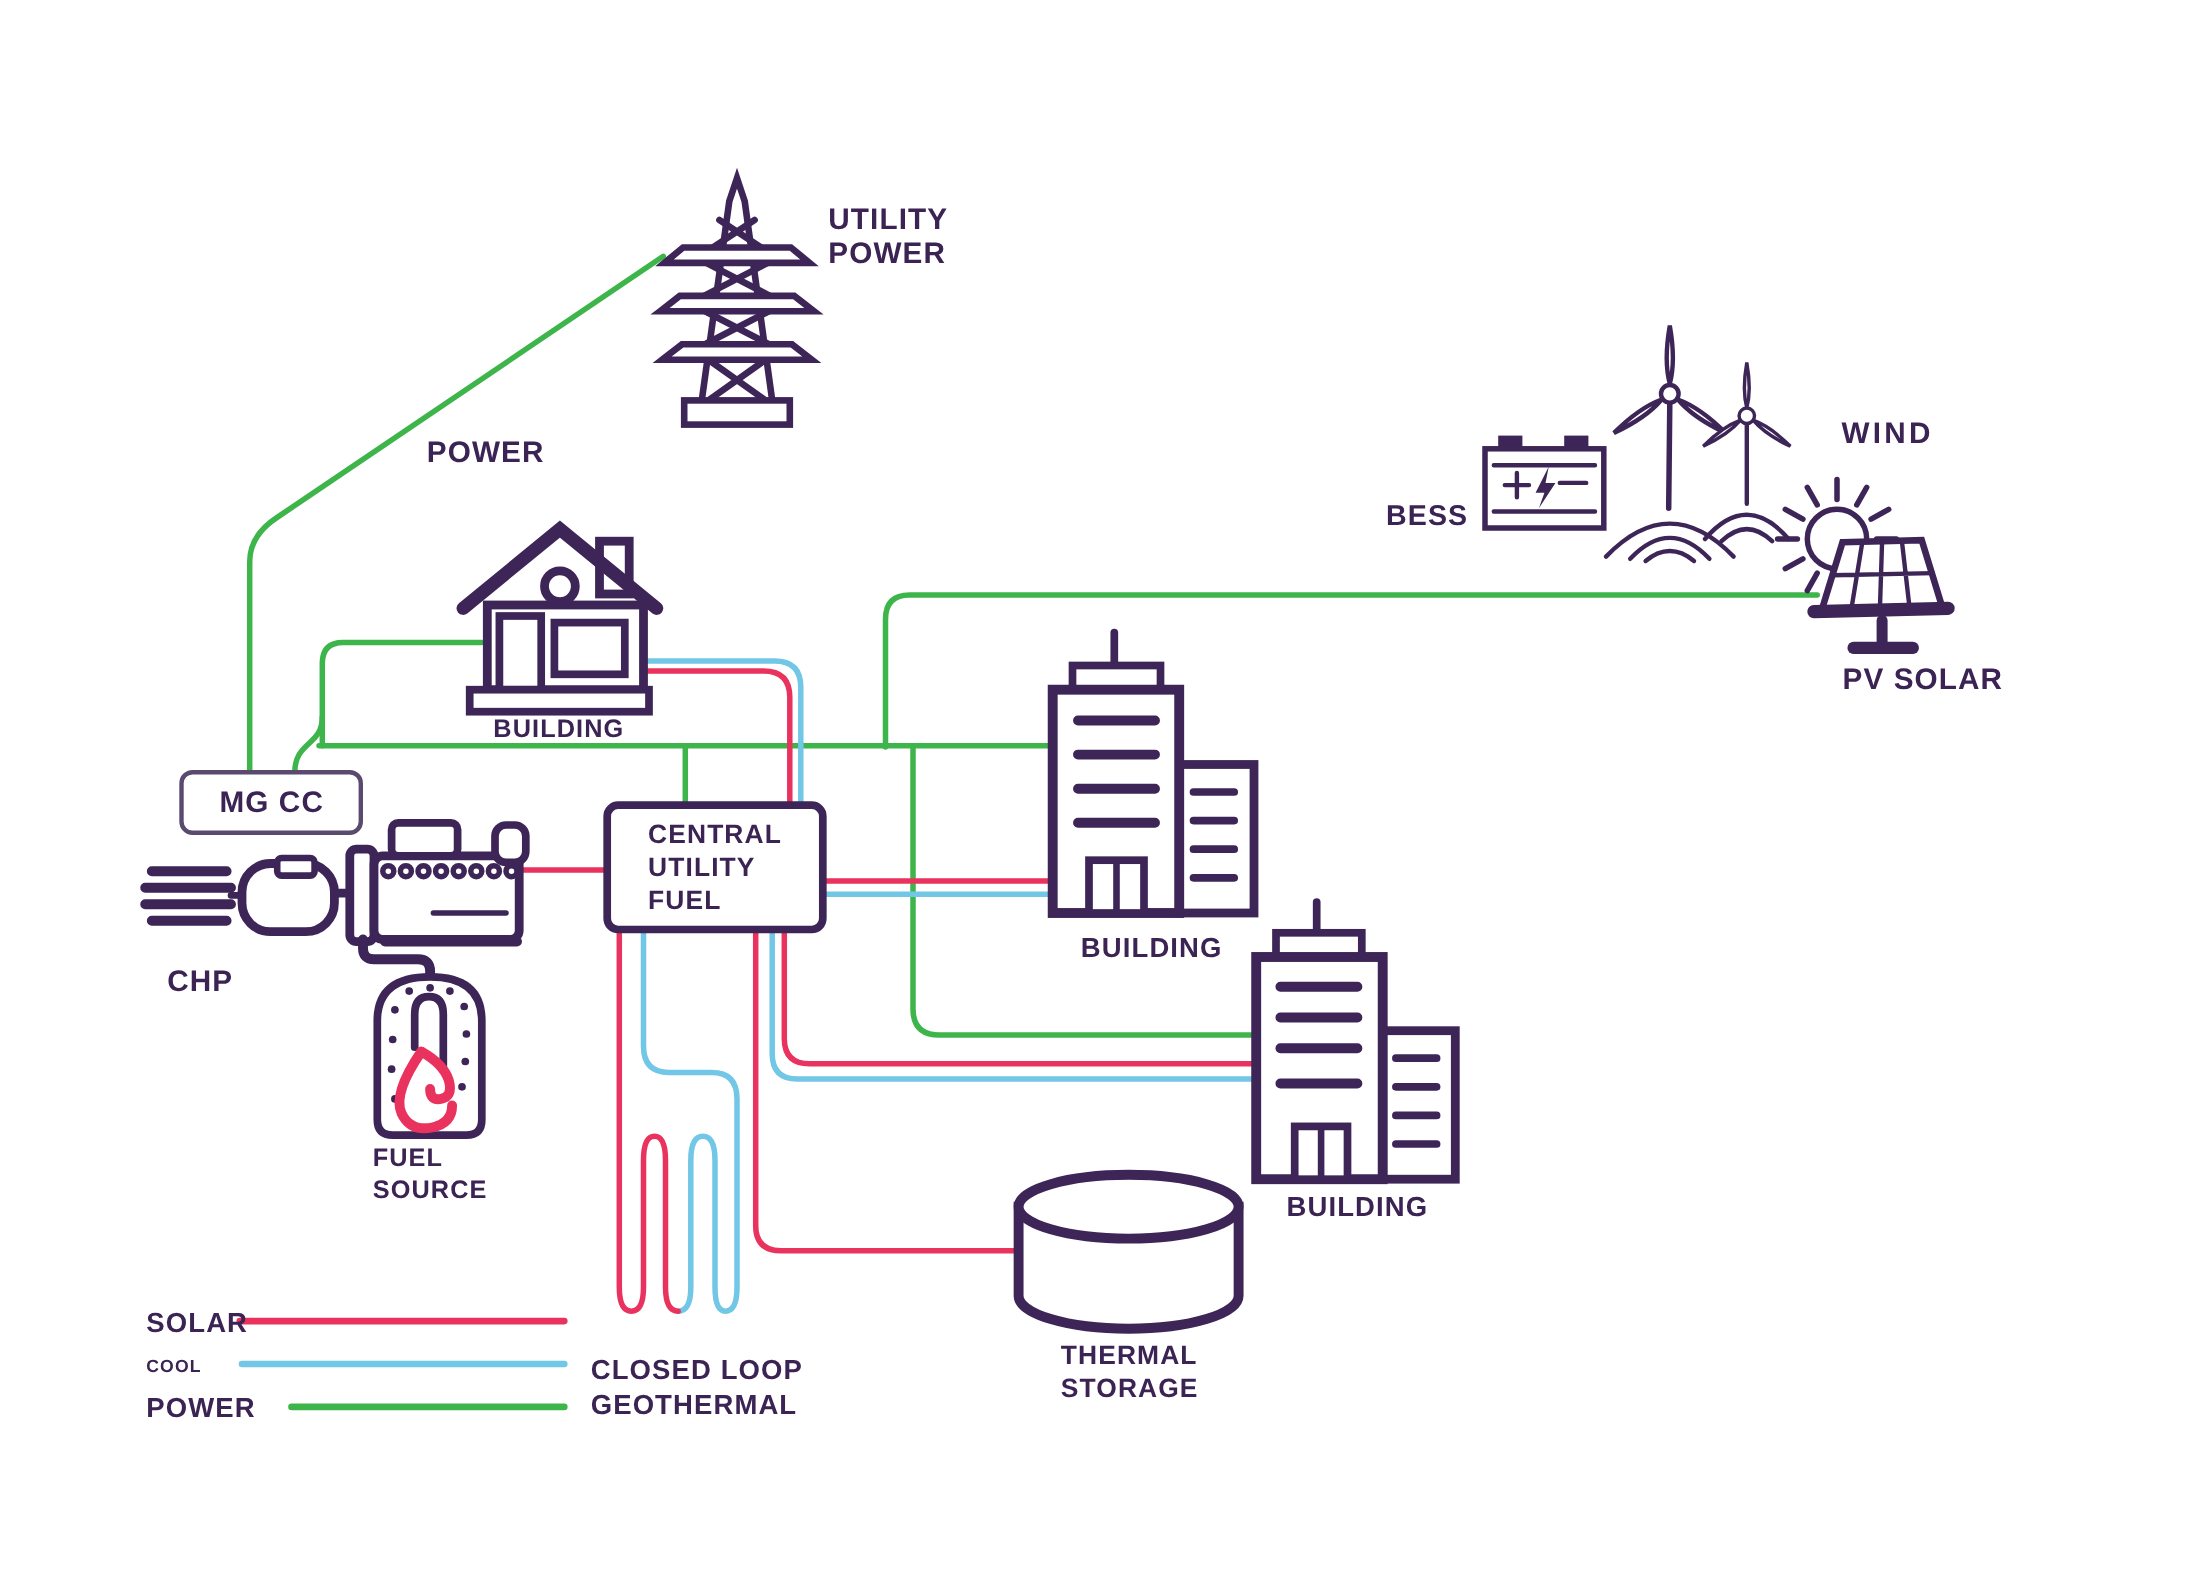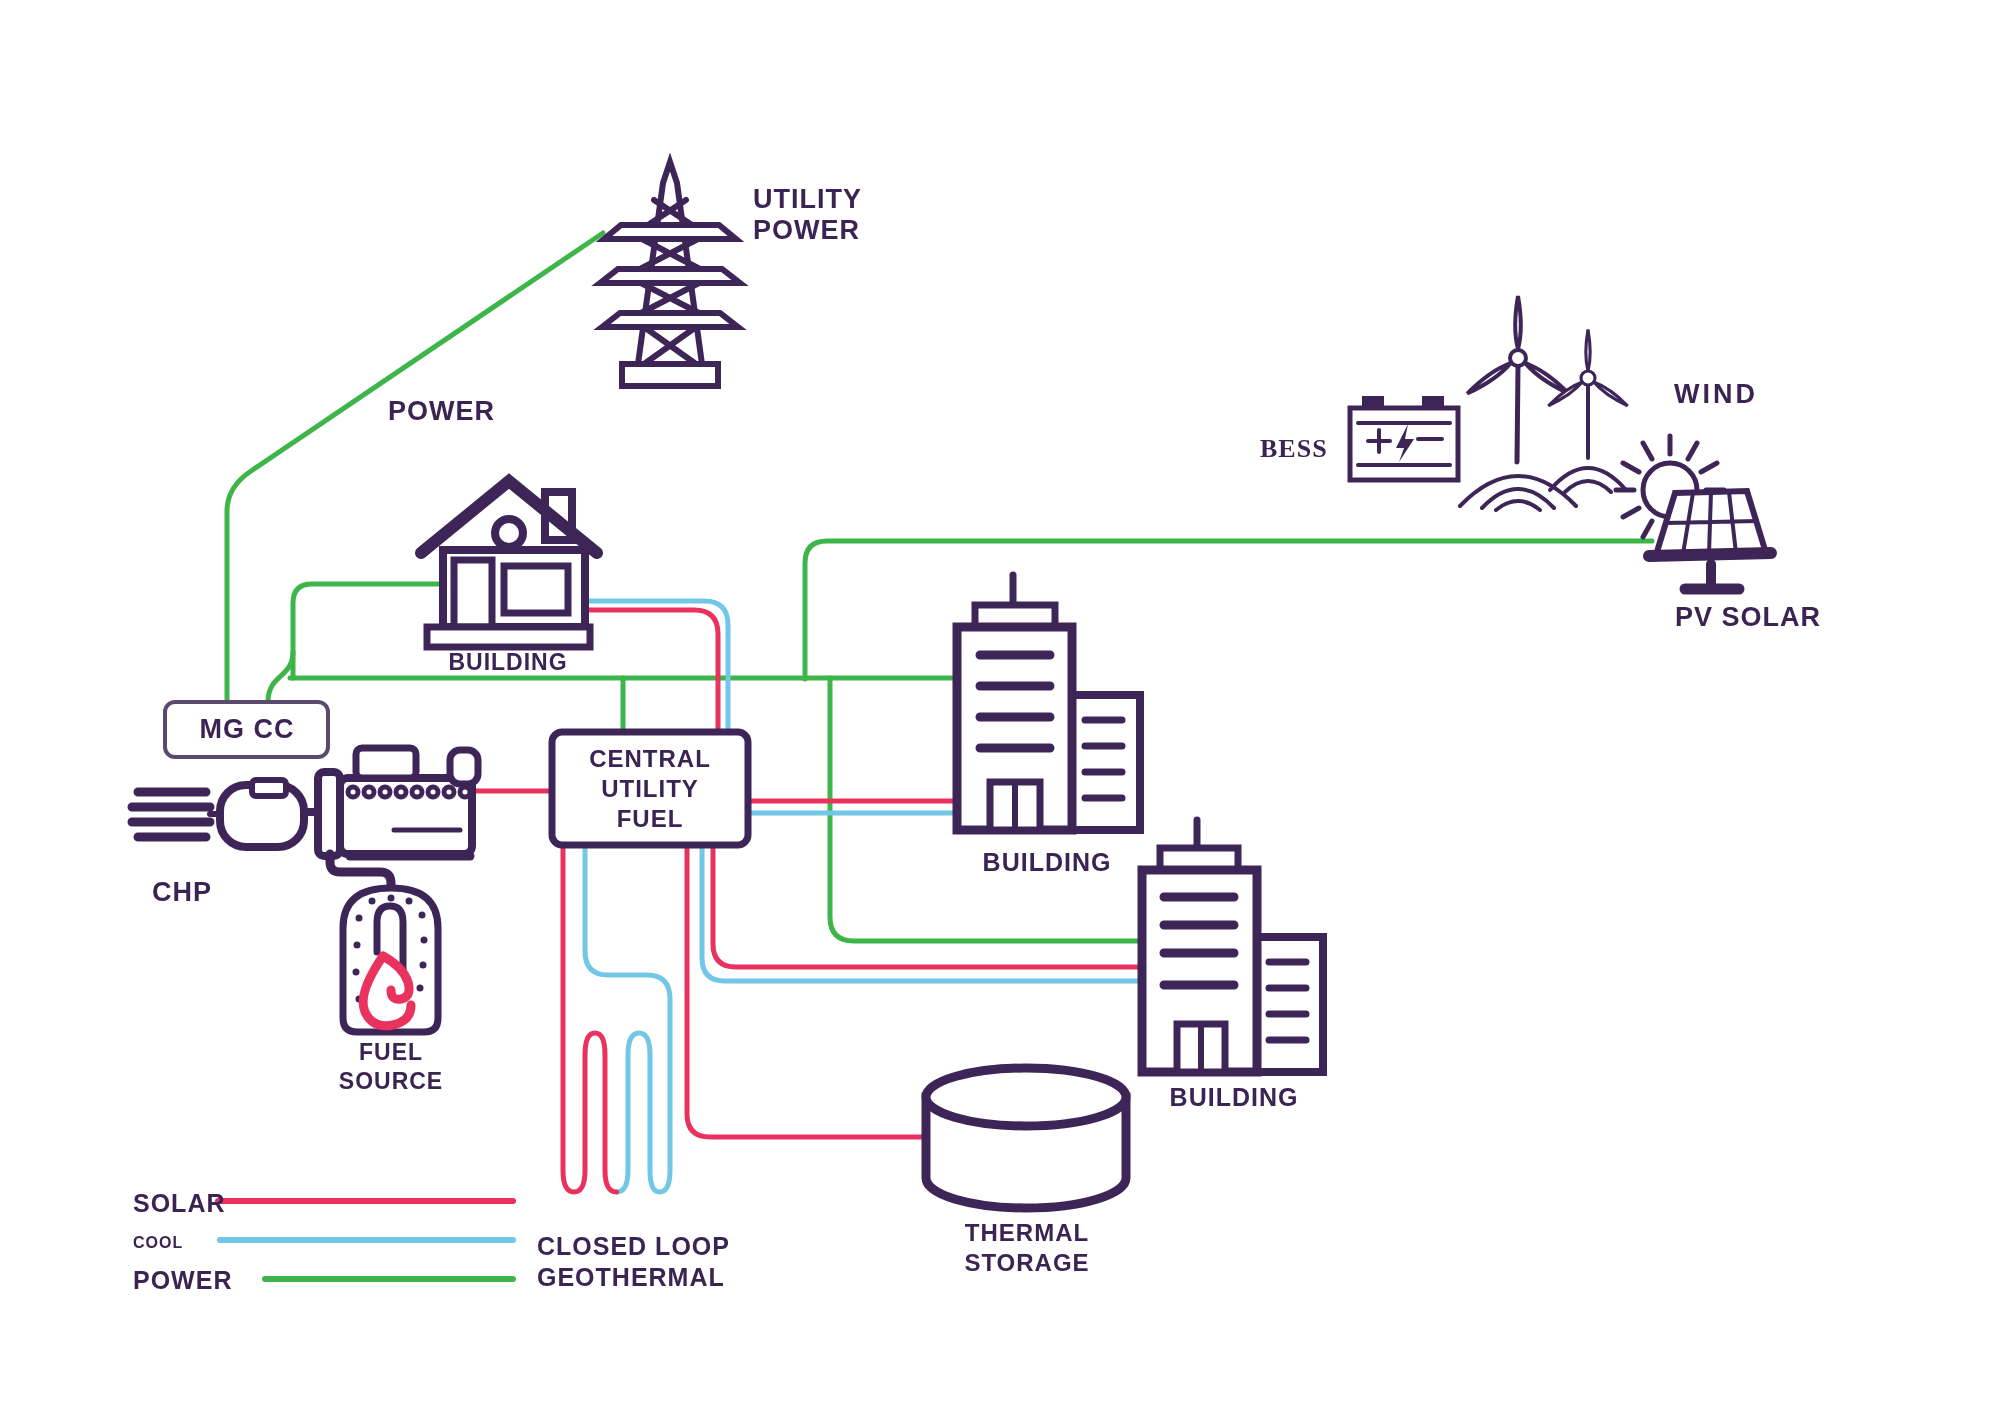--- a/index.html
+++ b/index.html
@@ -1,21 +1,21 @@
 <!DOCTYPE html>
 <html><head>
 <meta charset="utf-8">
 <style>
   html,body{margin:0;padding:0;background:#fff;}
   .canvas{position:relative;width:2000px;height:1428px;background:#ffffff;overflow:hidden;
           font-family:"Liberation Sans",sans-serif;}
   svg{position:absolute;left:0;top:0;}
   .lbl{position:absolute;color:#3b2353;font-weight:bold;letter-spacing:1px;font-size:26px;
        line-height:31px;white-space:pre;}
-  .ctr{transform:translateX(-50%);text-align:center;}
+  .ctr{transform:translateX(-50%);text-align:left;}
   .sm{font-size:23px;line-height:29px;}
   .md{font-size:24px;line-height:30px;}
   .lg{font-size:27px;}
 </style>
 </head>
 <body>
 
 <div class="canvas">
 
 <svg width="2000" height="1428" viewBox="0 0 2000 1428">
@@ -189,21 +189,21 @@
       <path d="M1693,493 L1683,554 M1711,492 L1709,554 M1729,492 L1736,553 M1666,523 L1757,521" stroke-width="4"></path>
       <path d="M1649,556 L1771,553" stroke-width="12"></path>
       <path d="M1711,564 V585" stroke-width="10"></path>
       <path d="M1685,589 H1739" stroke-width="11"></path>
     </g>
   </g>
 </svg>
 
   <div class="lbl lg" style="left:753px;top:184px;"><span>UTILITY</span><br><span>POWER</span></div>
   <div class="lbl lg" style="left:388px;top:396px;">POWER</div>
-  <div class="lbl" style="left:1260px;top:433px;font-family:Liberation Serif, serif;">BESS</div>
+  <div class="lbl" style="left:1260px;top:453px;">BESS</div>
   <div class="lbl lg" style="left:1640px;top:379px;letter-spacing:3px;margin-left:34px;">WIND</div>
   <div class="lbl lg" style="left:1675px;top:602px;">PV SOLAR</div>
   <div class="lbl ctr sm" style="left:508px;top:648px;">BUILDING</div>
   <div class="lbl ctr lg" style="left:247px;top:714px;">MG CC</div>
   <div class="lbl lg" style="left:152px;top:877px;">CHP</div>
   <div class="lbl ctr sm" style="left:391px;top:1038px;"><span>FUEL</span><br><span>SOURCE</span></div>
   <div class="lbl ctr md" style="left:650px;top:744px;"><span>CENTRAL</span><br><span>UTILITY</span><br><span>FUEL</span></div>
   <div class="lbl ctr" style="left:1047px;top:847px;font-size:25px;">BUILDING</div>
   <div class="lbl ctr" style="left:1234px;top:1082px;font-size:25px;">BUILDING</div>
   <div class="lbl ctr md" style="left:1027px;top:1218px;"><span>THERMAL</span><br><span>STORAGE</span></div>

